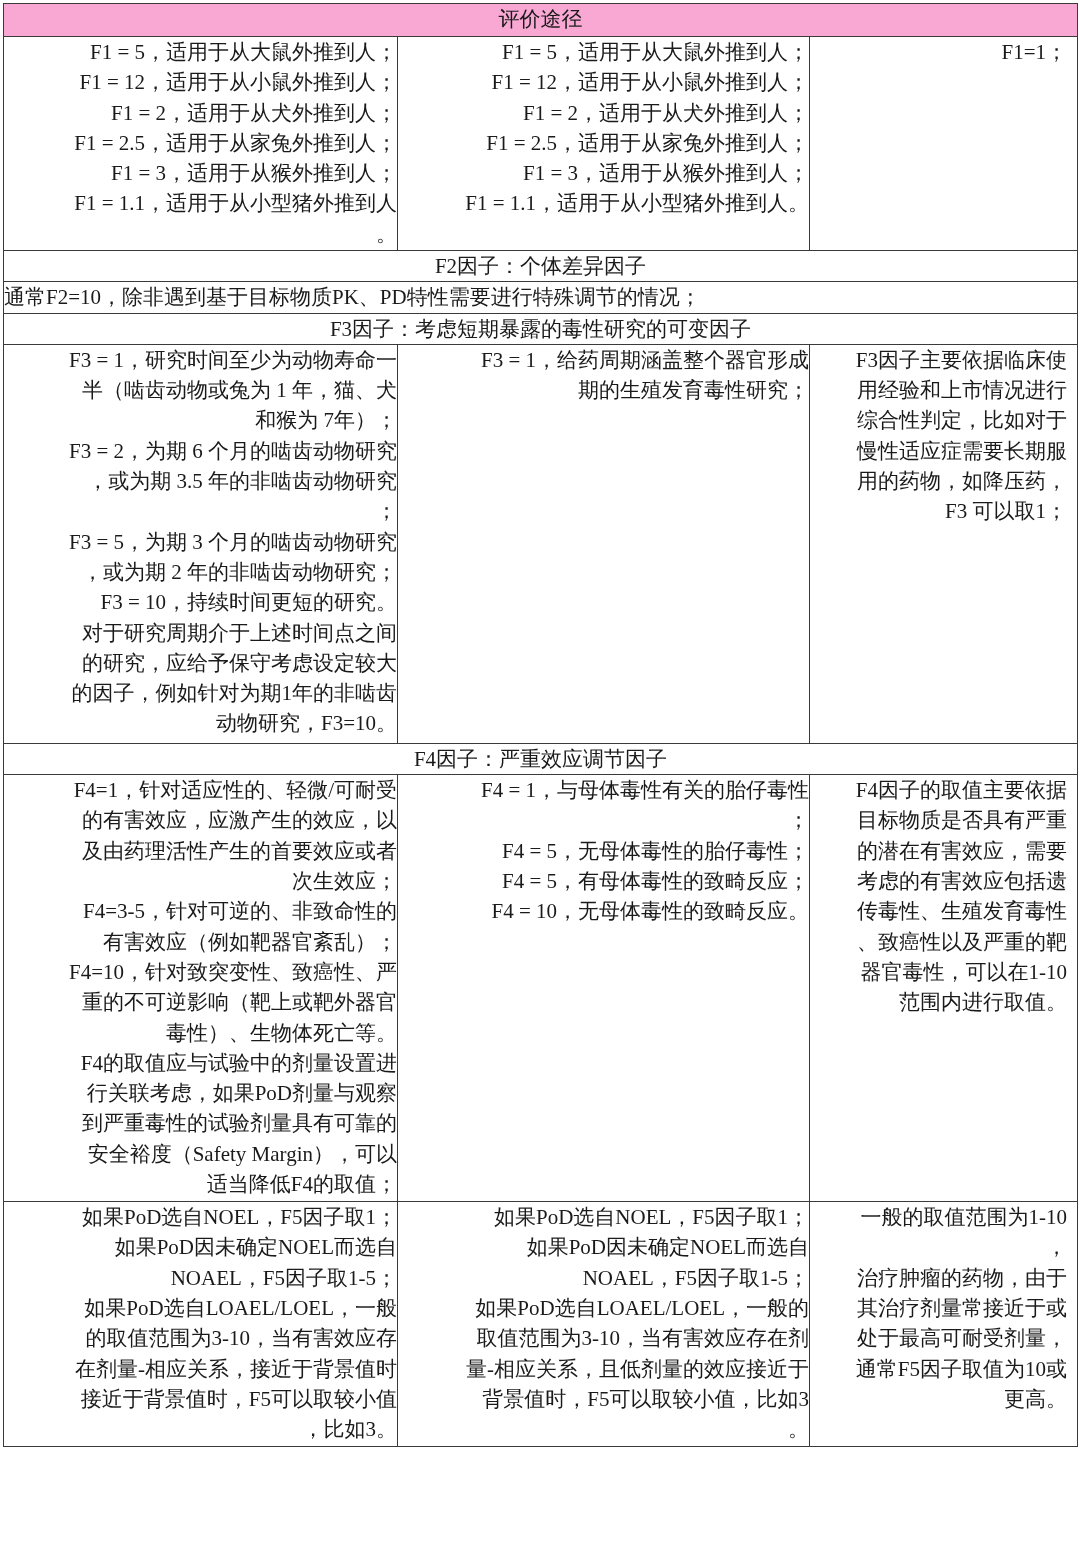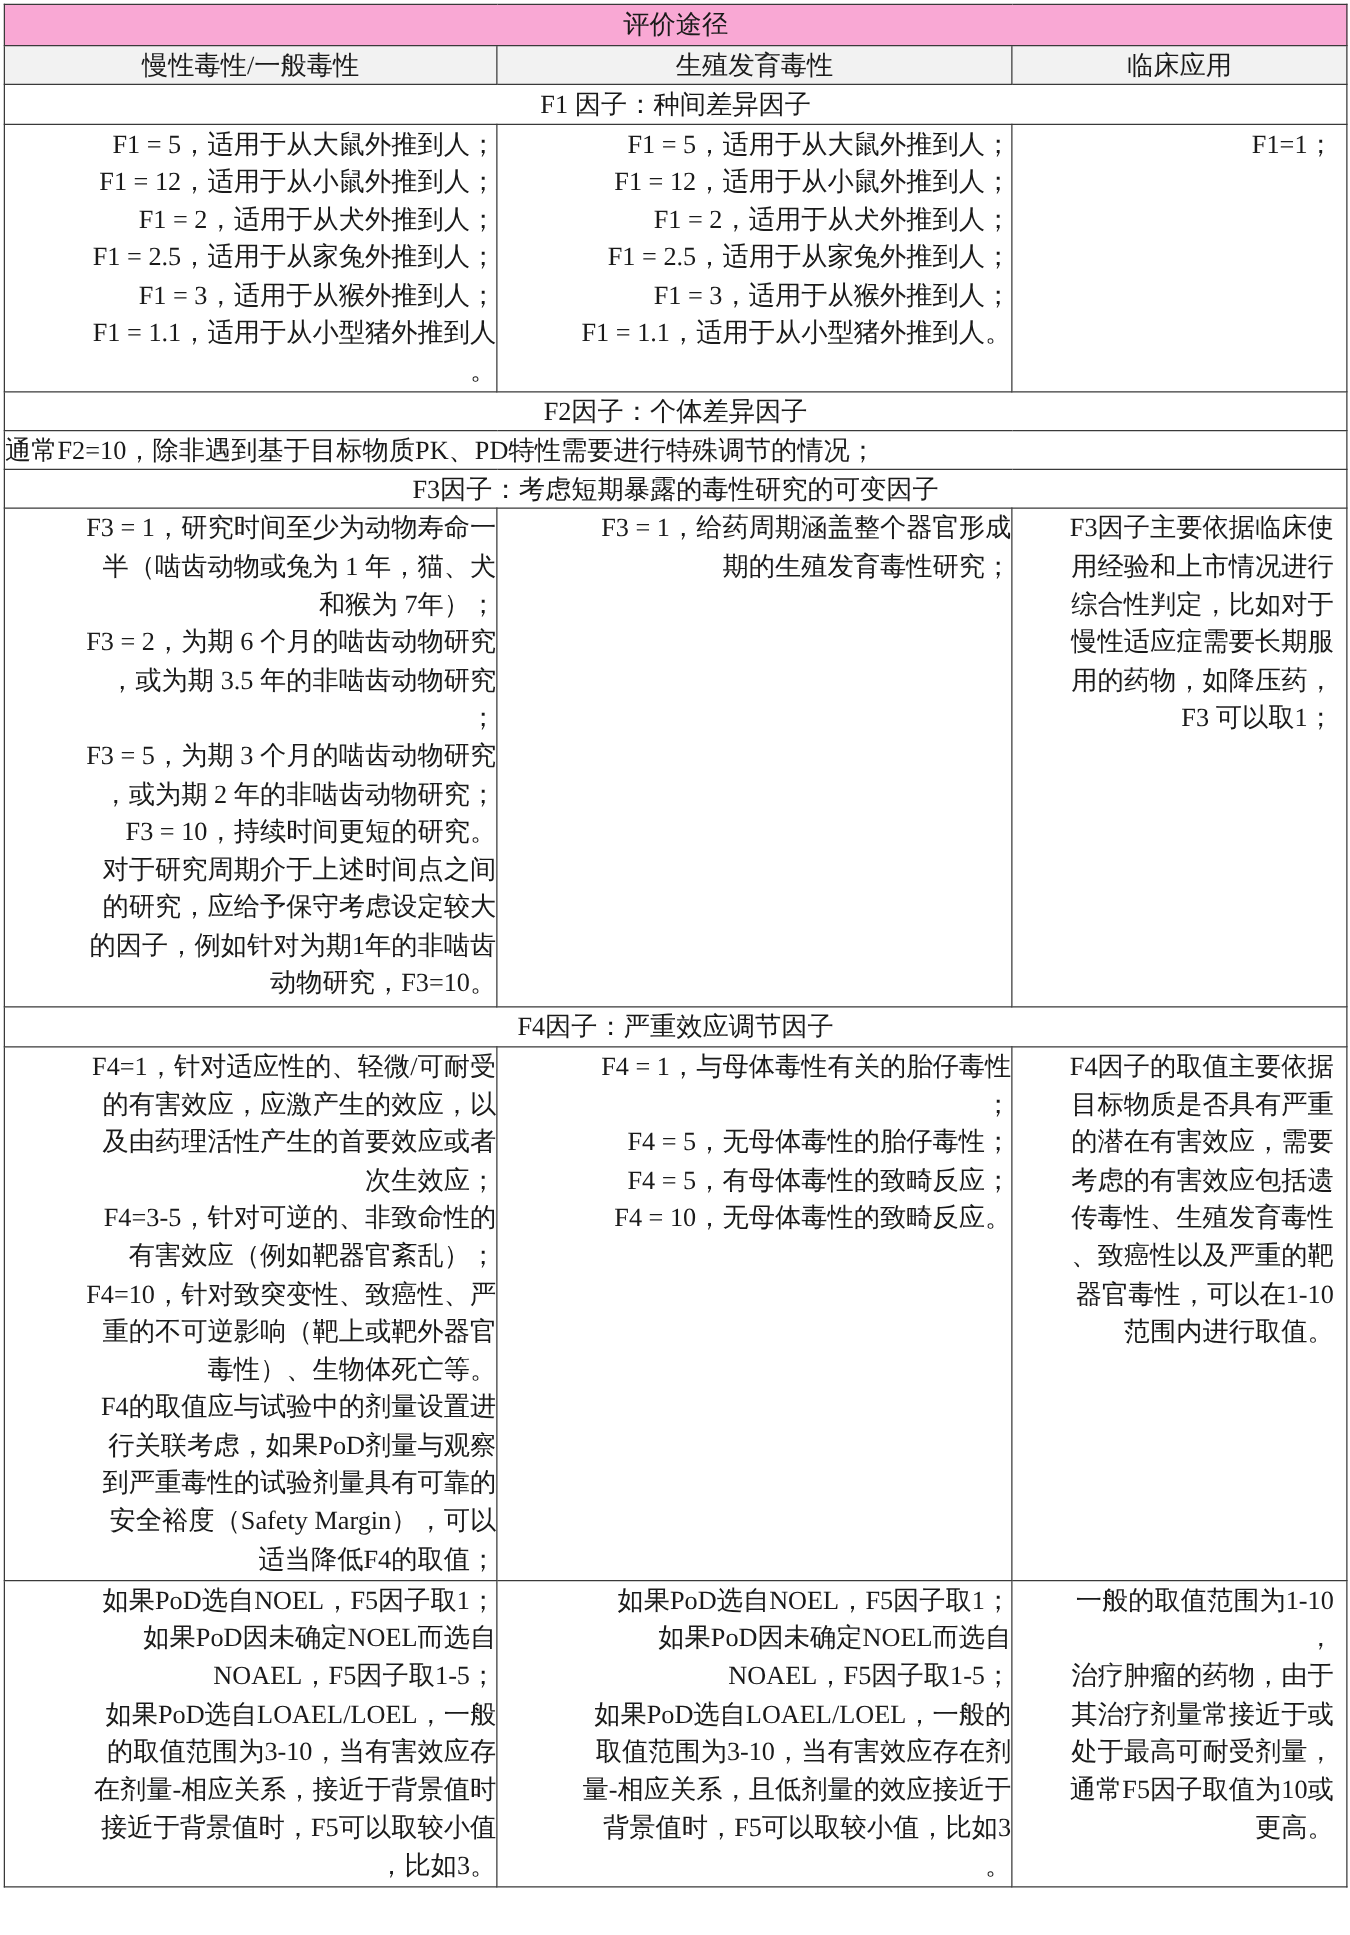--- a/index.html
+++ b/index.html
@@ -27,29 +27,21 @@
 <table class="doc">
   <colgroup>
     <col style="width:394px">
     <col style="width:412px">
     <col style="width:268px">
   </colgroup>
   <tbody id="tbody">
     <tr>
       <td class="center title-cell" colspan="3">评价途径</td>
     </tr>
-    <tr>
-      <td class="center head-cell">慢性毒性/一般毒性</td>
-      <td class="center head-cell">生殖发育毒性</td>
-      <td class="center head-cell">临床应用</td>
-    </tr>
 
-    <tr>
-      <td class="center factor-head" colspan="3">F1 因子：种间差异因子</td>
-    </tr>
     <tr style="height:214px">
       <td class="content">
           <span class="line">F1 = 5，适用于从大鼠外推到人；</span>
           <span class="line">F1 = 12，适用于从小鼠外推到人；</span>
           <span class="line">F1 = 2，适用于从犬外推到人；</span>
           <span class="line">F1 = 2.5，适用于从家兔外推到人；</span>
           <span class="line">F1 = 3，适用于从猴外推到人；</span>
           <span class="line">F1 = 1.1，适用于从小型猪外推到人</span>
           <span class="line">。</span>
         </td>

